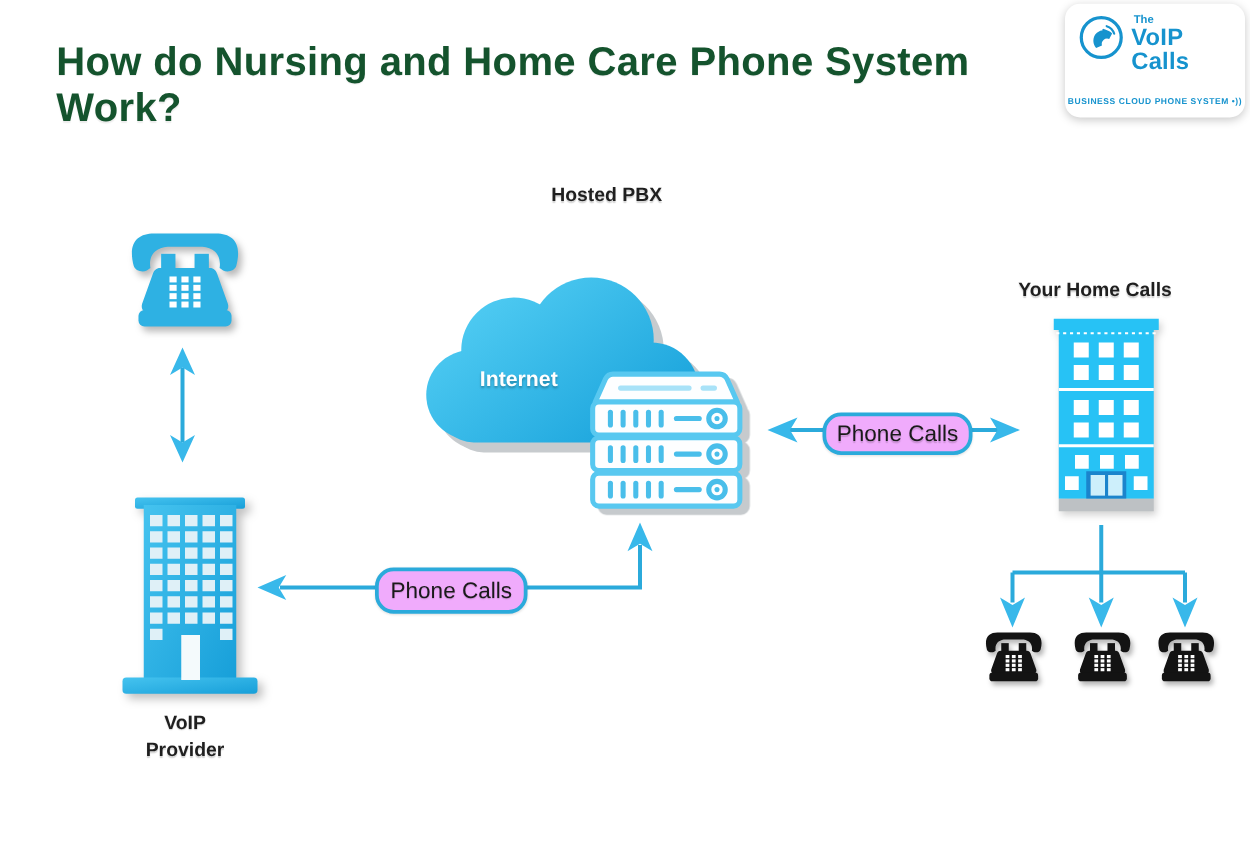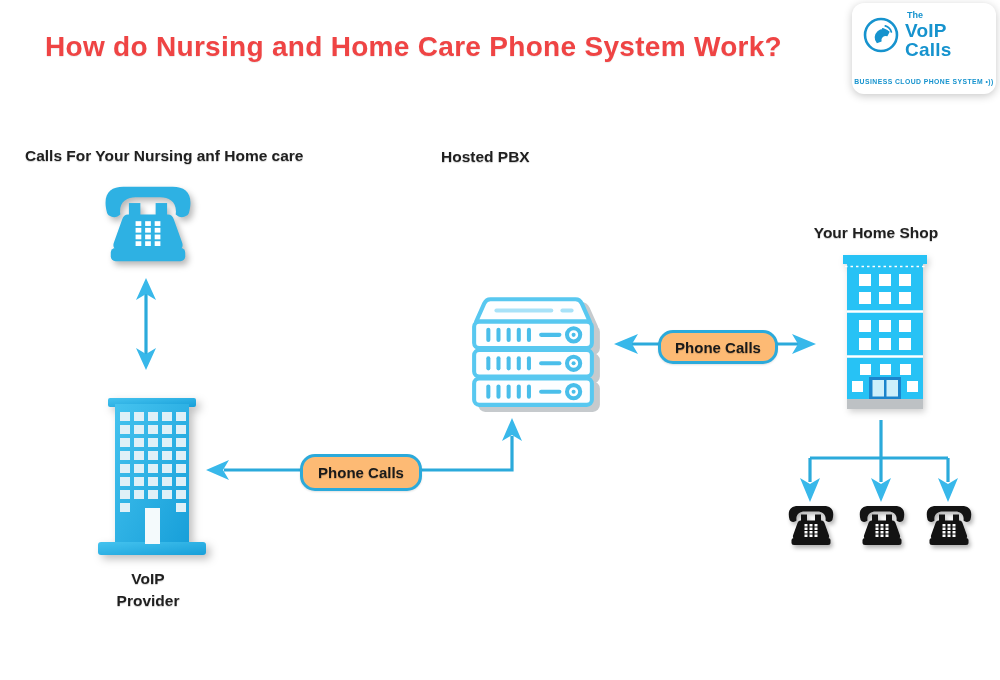--- a/index.html
+++ b/index.html
@@ -4,57 +4,57 @@
 <style>
   html,body{margin:0;padding:0;background:#fff;}
   #stage{
     position:relative;width:1000px;height:680px;overflow:hidden;background:#ffffff;
     font-family:"Liberation Sans","DejaVu Sans",sans-serif;
   }
   .abs{position:absolute;}
   
   .title{
     left:45px;top:31px;width:800px;
-    font-size:28px;font-weight:bold;letter-spacing:.3px;color:#ef4444;
+    font-size:32px;font-weight:bold;letter-spacing:.3px;color:#14532d;
     text-shadow:0 1px 1px rgba(0,0,0,.08);
   }
   .lbl{
     font-size:15.5px;font-weight:bold;color:#1F1F1F;
     text-shadow:0 1px 1px rgba(0,0,0,.18);
   }
   .prewrap{white-space:pre-line;text-align:center;}
   .internet-lbl{
     left:22px;top:84px;width:120px;text-align:center;
     font-size:17px;font-weight:bold;color:#fff;text-shadow:0 1px 2px rgba(0,0,0,.30);
   }
   
   .badge{
-    background:#fdba74;border:3px solid #2BAADB;border-radius:15px;
-    font-size:15px;font-weight:bold;color:#1A1A1A;
+    background:#f0abfc;border:3px solid #2BAADB;border-radius:15px;
+    font-size:18px;font-weight:normal;color:#1A1A1A;
     display:flex;align-items:center;justify-content:center;
     box-shadow:0 1px 2px rgba(0,0,0,.12);
     text-shadow:0 1px 1px rgba(0,0,0,.18);
   }
   
   .connectors{left:0;top:0;pointer-events:none;}
   .connectors line,.connectors polyline{stroke:#2BAADB;stroke-width:3.2;fill:none;}
   .connectors polygon{fill:#38B8EA;}
   
   .phone-cyan{color:#2EB1E3;filter:drop-shadow(3px 4px 3px rgba(0,0,0,.28));}
   .phone-black{color:#131313;filter:drop-shadow(2px 3px 2px rgba(0,0,0,.30));}
   .cloud-svg{filter:drop-shadow(8px 8px 0 #C7CBCE);}
   .server-svg{filter:drop-shadow(6px 5px 0 #C6CACD);}
   .building-l-svg{filter:drop-shadow(4px 4px 4px rgba(0,0,0,.25));}
   .building-r-svg{filter:drop-shadow(2px 3px 3px rgba(0,0,0,.18));}
   
   .logo-card{
     left:852px;top:3px;width:144px;height:91px;background:#fff;border-radius:12px;
     box-shadow:0 2px 8px rgba(0,0,0,.22);
   }
-  .logo-row{position:absolute;left:10px;top:8px;display:flex;align-items:center;gap:5px;}
+  .logo-row{position:absolute;left:10px;top:8px;display:flex;gap:5px;}
   .logo-text{line-height:1;color:#1693CE;font-weight:bold;}
   .logo-the{font-size:9px;display:block;margin:0 0 1px 2px;}
   .logo-voip,.logo-shop{font-size:19px;display:block;letter-spacing:.2px;}
   .logo-tagline{
     position:absolute;left:0;bottom:9px;width:100%;text-align:center;
     font-size:6.8px;font-weight:bold;letter-spacing:.45px;color:#1693CE;
   }
 </style>
 </head>
 <body>
@@ -131,30 +131,47 @@
       <line x1="810" y1="458" x2="948" y2="458"></line>
       <line x1="810" y1="458" x2="810" y2="482"></line>
       <line x1="881" y1="458" x2="881" y2="482"></line>
       <line x1="948" y1="458" x2="948" y2="482"></line>
       <polygon points="810,502 800,478 810,484 820,478"></polygon>
       <polygon points="881,502 871,478 881,484 891,478"></polygon>
       <polygon points="948,502 938,478 948,484 958,478"></polygon>
     </g>
   </svg>
 
-  <div class="abs lbl" style="left:25px;top:147px;">Calls For Your Nursing anf Home care</div>
   <div class="abs lbl" style="left:441px;top:148px;text-align:right;">Hosted PBX</div>
-  <div class="abs lbl" style="left:810px;top:224px;width:132px;text-align:center;">Your Home Shop</div>
+  <div class="abs lbl" style="left:810px;top:224px;width:132px;text-align:center;">Your Home Calls</div>
   <div class="abs lbl prewrap" style="left:98px;top:568px;width:100px;line-height:1.45;">VoIP
 Provider</div>
 
   <svg class="abs phone-cyan" style="left:100px;top:183px;" width="96" height="84">
     <use href="#sym-phone" width="96" height="84"></use>
   </svg>
 
+  <div class="abs" style="left:333px;top:210px;width:232px;height:166px;">
+    <svg class="cloud-svg" width="232" height="166" viewBox="0 0 232 166">
+      <defs>
+        <linearGradient id="gC" gradientUnits="userSpaceOnUse" x1="60" y1="20" x2="170" y2="160">
+          <stop offset="0" stop-color="#4FCBF2"></stop>
+            <stop offset="1" stop-color="#18A2DB"></stop>
+        </linearGradient>
+      </defs>
+      <g fill="url(#gC)">
+        <circle cx="78" cy="70" r="42"></circle>
+        <circle cx="140" cy="62" r="50"></circle>
+        <circle cx="44" cy="106" r="36"></circle>
+        <circle cx="188" cy="102" r="38"></circle>
+        <rect x="18" y="86" width="206" height="58" rx="28"></rect>
+      </g>
+    </svg>
+    <div class="abs internet-lbl">Internet</div>
+  </div>
 
   <svg class="abs server-svg" style="left:466px;top:281px;" width="134" height="128" viewBox="0 0 132 126">
     <g stroke="#58C8F0" stroke-width="4" fill="#FDFEFF" stroke-linejoin="round" stroke-linecap="round">
       <path d="M24,18 L108,18 Q112,18 114,22 L122,40 L10,40 L18,22 Q20,18 24,18 Z"></path>
       <rect x="8" y="40" width="116" height="26" rx="5"></rect>
       <rect x="8" y="68" width="116" height="26" rx="5"></rect>
       <rect x="8" y="96" width="116" height="26" rx="5"></rect>
     </g>
     <g stroke="#A8E2F8" stroke-width="4" stroke-linecap="round">
       <line x1="30" y1="29" x2="84" y2="29"></line>

